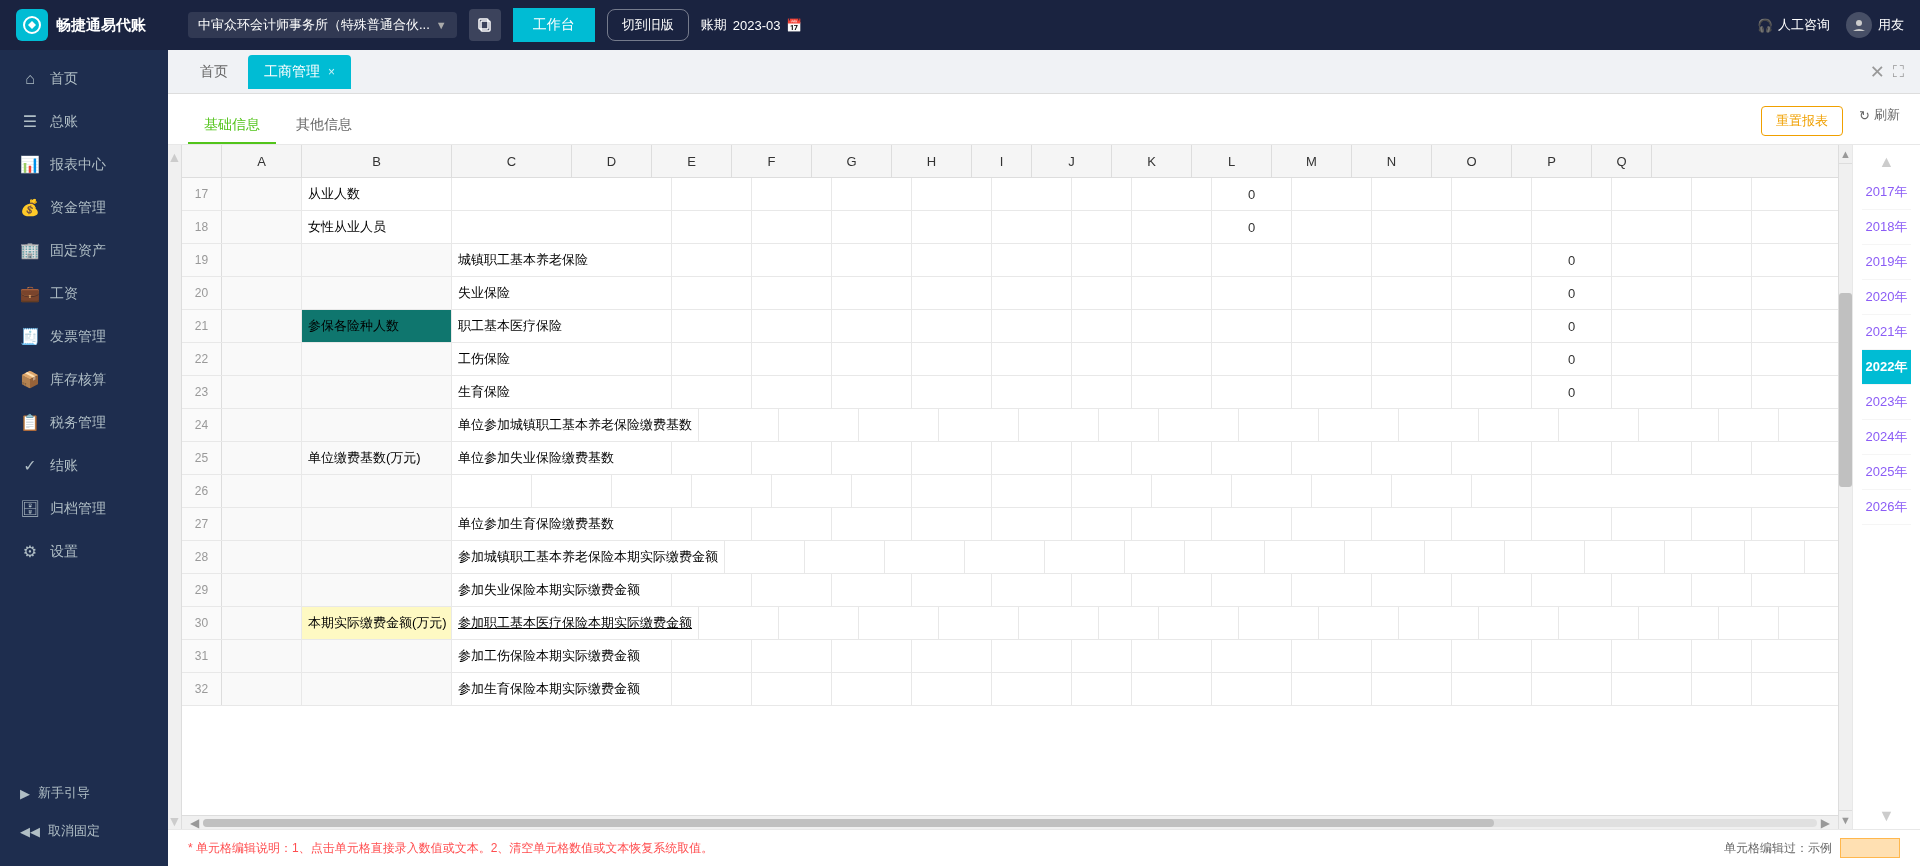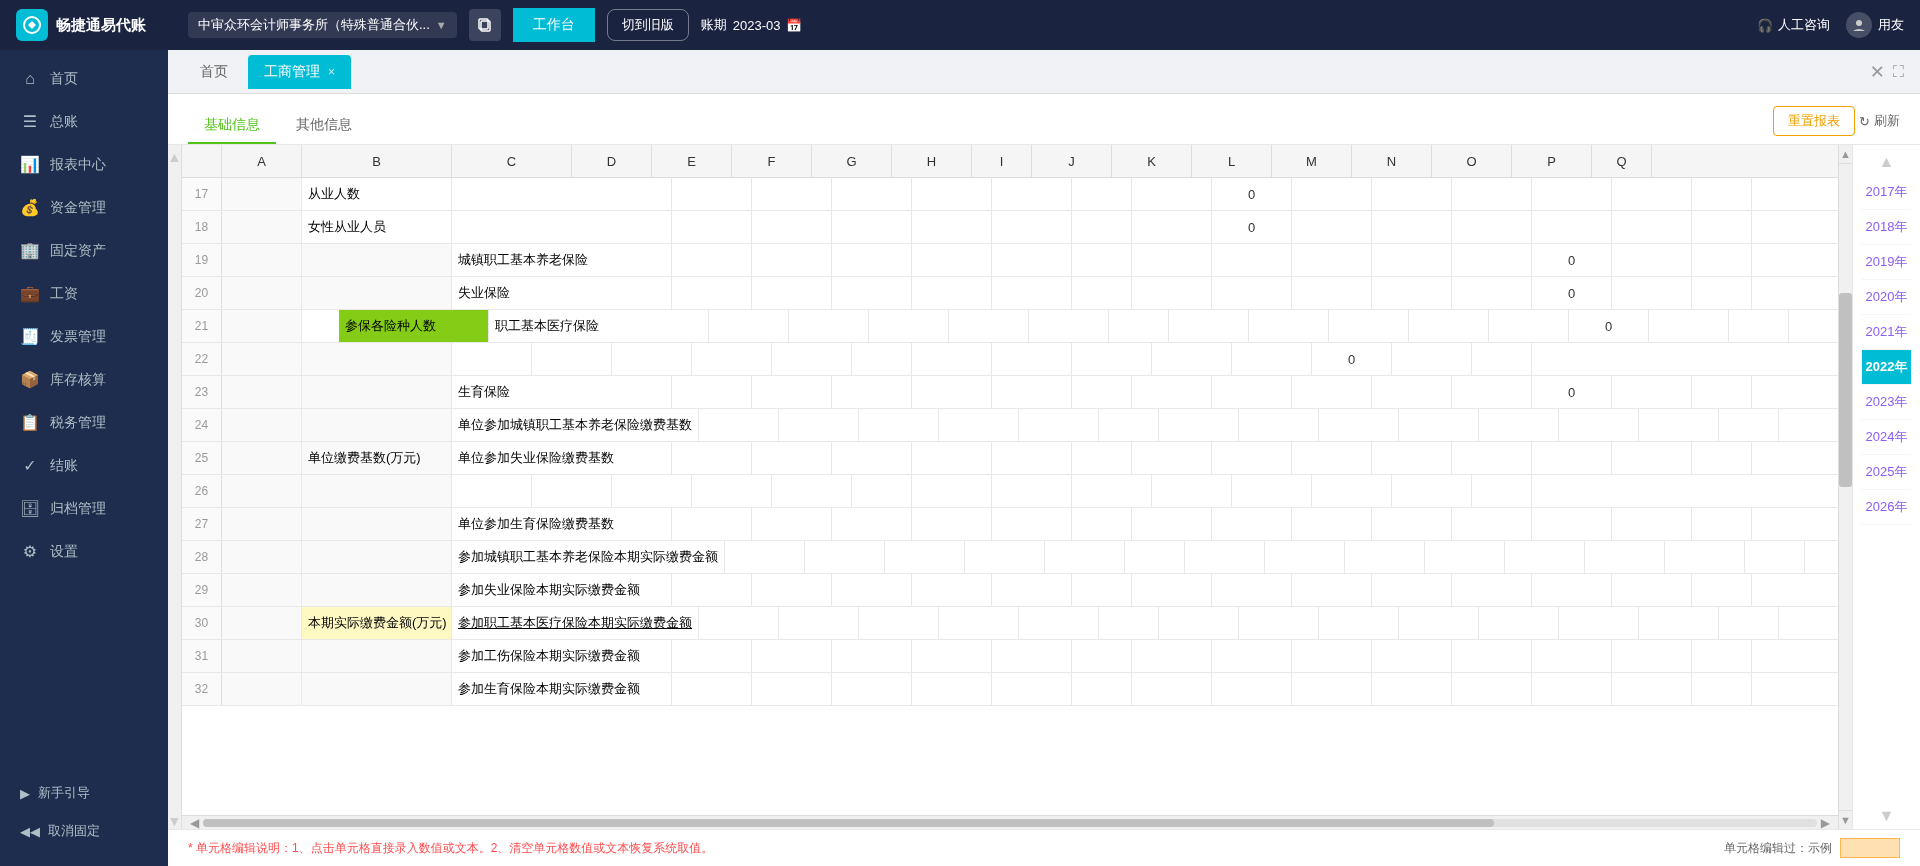--- a/index.html
+++ b/index.html
@@ -44,21 +44,21 @@
     .tab-close { cursor: pointer; font-size: 12px; opacity: 0.8; }
     .tab-controls { margin-left: auto; display: flex; align-items: center; gap: 8px; color: #999; font-size: 16px; }
 
     
     .page-body { flex: 1; background: white; margin: 0; overflow: hidden; display: flex; flex-direction: column; }
 
     
     .sub-tab-bar { display: flex; align-items: center; padding: 12px 20px 0; border-bottom: 1px solid #e8e8e8; gap: 4px; }
     .sub-tab { padding: 8px 16px; cursor: pointer; font-size: 14px; color: #666; border-bottom: 2px solid transparent; margin-bottom: -1px; }
     .sub-tab.active { color: #52c41a; border-bottom: 2px solid #52c41a; font-weight: 500; }
-    .sub-tab-actions { margin-left: auto; display: flex; align-items: center; gap: 4px; padding-bottom: 8px; }
+    .sub-tab-actions { margin-left: auto; display: flex; align-items: flex-start; gap: 16px; padding-bottom: 8px; }
     .reset-btn { border: 1px solid #f0a000; color: #f0a000; background: white; border-radius: 4px; padding: 5px 14px; cursor: pointer; font-size: 13px; }
     .refresh-btn { display: flex; align-items: center; gap: 4px; color: #666; cursor: pointer; font-size: 13px; background: none; border: none; }
     .spreadsheet-main { flex: 1; overflow: hidden; display: flex; flex-direction: column; }
 
     
     .col-header-row { display: flex; background: #f5f5f5; border-bottom: 1px solid #ddd; flex-shrink: 0; }
     .row-num-header { width: 40px; min-width: 40px; background: #f5f5f5; border-right: 1px solid #ddd; height: 32px; }
     .col-header { height: 32px; display: flex; align-items: center; justify-content: center; font-size: 13px; color: #333; border-right: 1px solid #ddd; font-weight: 500; flex-shrink: 0; }
 
     
@@ -366,41 +366,42 @@
                 <div class="cell col-L cell-center"></div>
                 <div class="cell col-M cell-center"></div>
                 <div class="cell col-N cell-center"></div>
                 <div class="cell col-O cell-center" style="color: rgb(51, 51, 51);">0</div>
                 <div class="cell col-P cell-center"></div>
                 <div class="cell col-Q cell-center"></div>
               </div>
               <div class="sheet-row">
                 <div class="row-num">21</div>
                 <div class="cell col-A cell-merged"></div>
-                <div class="cell col-B" style="background: #84cc16; margin-left: 37px;">参保各险种人数</div>
+                <div class="cell col-B" style="background: #0f766e;">参保各险种人数</div>
                 <div class="cell col-C" style="min-width: 220px; width: auto; max-width: 420px;">职工基本医疗保险</div>
                 <div class="cell col-D cell-center"></div>
                 <div class="cell col-E cell-center"></div>
                 <div class="cell col-F cell-center"></div>
                 <div class="cell col-G cell-center"></div>
                 <div class="cell col-H cell-center"></div>
                 <div class="cell col-I cell-center"></div>
                 <div class="cell col-J cell-center"></div>
                 <div class="cell col-K cell-center"></div>
                 <div class="cell col-L cell-center"></div>
                 <div class="cell col-M cell-center"></div>
                 <div class="cell col-N cell-center"></div>
                 <div class="cell col-O cell-center" style="color: rgb(51, 51, 51);">0</div>
                 <div class="cell col-P cell-center"></div>
                 <div class="cell col-Q cell-center"></div>
               </div>
               <div class="sheet-row">
                 <div class="row-num">22</div>
                 <div class="cell col-A cell-merged"></div>
                 <div class="cell col-B" style="background: rgb(249, 249, 249);"></div>
+                <div class="cell col-C" style="min-width: 220px; width: auto; max-width: 420px;">工伤保险</div>
                 <div class="cell col-D cell-center"></div>
                 <div class="cell col-E cell-center"></div>
                 <div class="cell col-F cell-center"></div>
                 <div class="cell col-G cell-center"></div>
                 <div class="cell col-H cell-center"></div>
                 <div class="cell col-I cell-center"></div>
                 <div class="cell col-J cell-center"></div>
                 <div class="cell col-K cell-center"></div>
                 <div class="cell col-L cell-center"></div>
                 <div class="cell col-M cell-center"></div>

